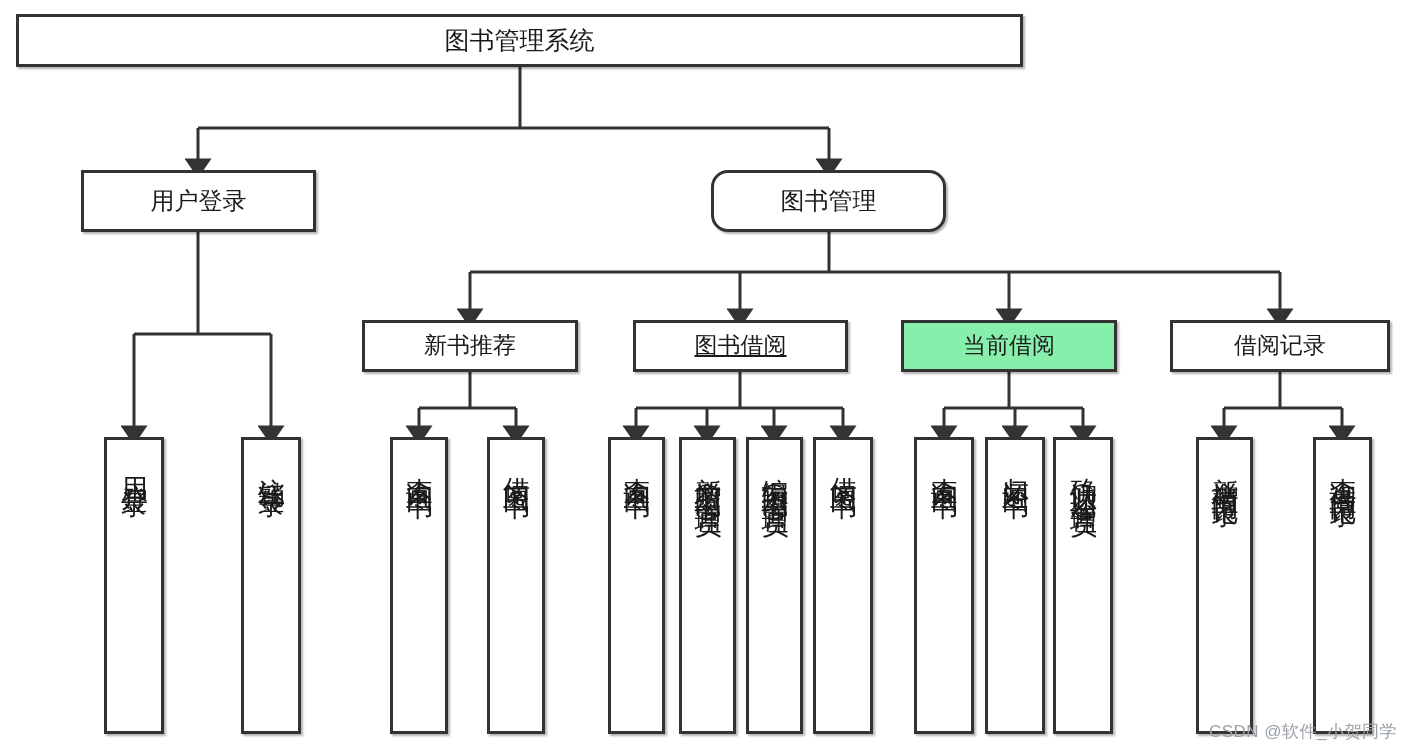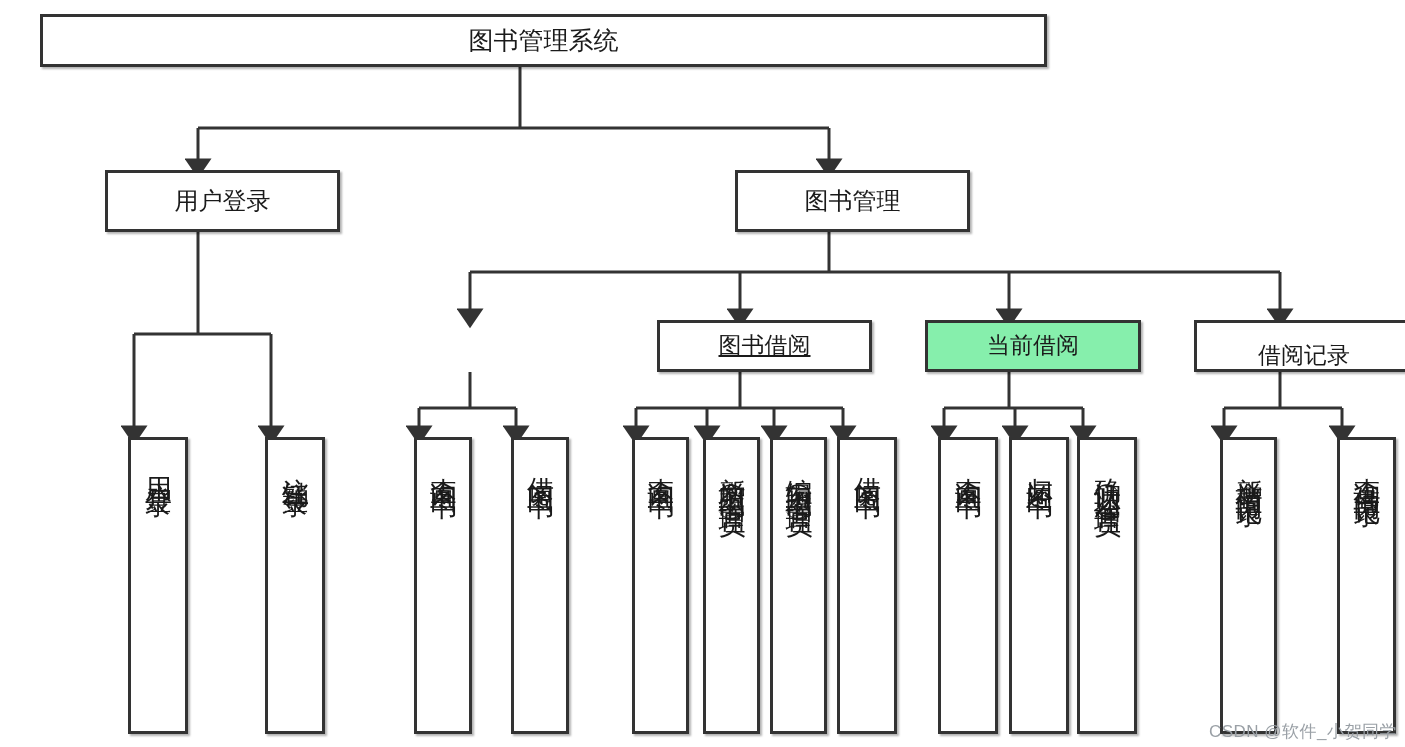--- a/index.html
+++ b/index.html
@@ -18,21 +18,20 @@
   .node{
     position:absolute;
     background:#ffffff;
     border:3px solid #333333;
     box-sizing:border-box;
     box-shadow:2px 2px 2px rgba(0,0,0,0.30);
     display:flex;
     align-items:center;
     justify-content:center;
     color:#1a1a1a;
-    margin-left:24px;
   }
   .node .label{
     color:#1a1a1a;
     line-height:1.18;
     white-space:nowrap;
   }
   
   .node.root .label{font-size:25px;}
   
   .node.lvl2 .label{font-size:24px;}
@@ -112,31 +111,34 @@
       </g>
   </svg>
 
   <div class="node root" style="left: 16px; top: 14px; width: 1007px; height: 53px; border-color: rgb(51, 51, 51); background: rgb(255, 255, 255);">
     <span class="label">图书管理系统</span>
   </div>
 
   <div class="node lvl2" style="left: 81px; top: 170px; width: 235px; height: 62px; border-color: rgb(51, 51, 51); background: rgb(255, 255, 255);">
     <span class="label">用户登录</span>
   </div>
-  <div class="node lvl2" style="left: 711px; top: 170px; width: 235px; height: 62px; border-color: rgb(51, 51, 51); background: rgb(255, 255, 255);">
+  <div class="node lvl2" style="left: 711px; top: 170px; width: 235px; height: 62px; border-color: rgb(51, 51, 51); background: rgb(255, 255, 255); border-radius: 17px;">
     <span class="label">图书管理</span>
   </div>
 
+  <div class="node lvl3" style="left: 362px; top: 320px; width: 216px; height: 52px; border-color: rgb(51, 51, 51); background: rgb(255, 255, 255);">
+    <span class="label">新书推荐</span>
+  </div>
   <div class="node lvl3" style="left: 633px; top: 320px; width: 215px; height: 52px; border-color: rgb(51, 51, 51); background: rgb(255, 255, 255); text-decoration: underline;">
     <span class="label">图书借阅</span>
   </div>
   <div class="node lvl3" style="left: 901px; top: 320px; width: 216px; height: 52px; border-color: rgb(51, 51, 51); background: #86efac;">
     <span class="label">当前借阅</span>
   </div>
-  <div class="node lvl3" style="left: 1170px; top: 320px; width: 220px; height: 52px; border-color: rgb(51, 51, 51); background: rgb(255, 255, 255); align-items: flex-end;">
+  <div class="node lvl3" style="left: 1170px; top: 320px; width: 220px; height: 52px; border-color: rgb(51, 51, 51); background: rgb(255, 255, 255);">
     <span class="label">借阅记录</span>
   </div>
 
   <div class="node leaf" style="left: 104px; top: 437px; width: 60px; height: 297px; border-color: rgb(51, 51, 51); background: rgb(255, 255, 255);">
     <span class="label">用户登录</span>
   </div>
   <div class="node leaf" style="left: 241px; top: 437px; width: 60px; height: 297px; border-color: rgb(51, 51, 51); background: rgb(255, 255, 255);">
     <span class="label">注销登录</span>
   </div>
 

